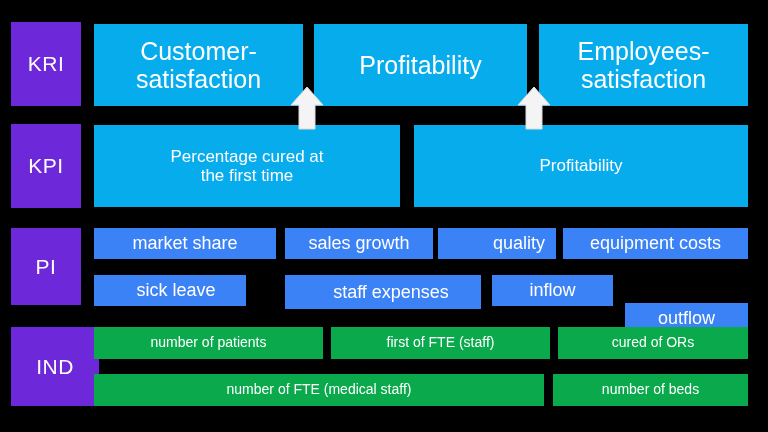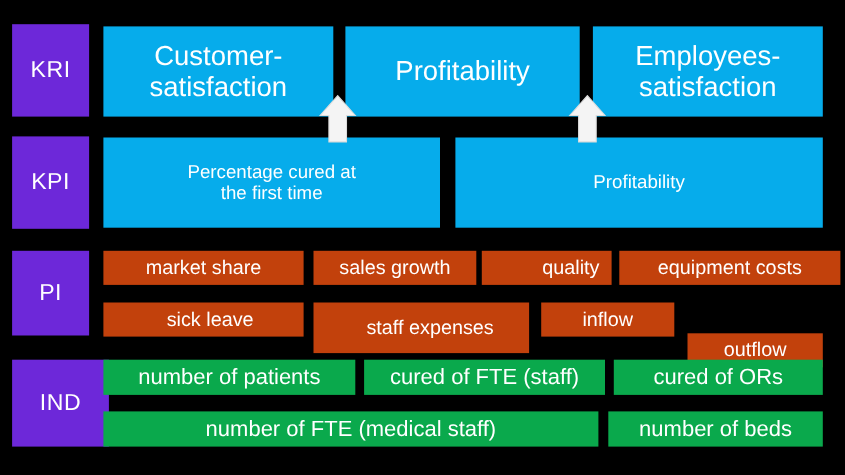--- a/index.html
+++ b/index.html
@@ -33,26 +33,26 @@
   }
   .kri {
     background: #06aceb;
     font-size: 25px;
   }
   .kpi {
     background: #06aceb;
     font-size: 17px;
   }
   .pi {
-    background: #c2410c;
+    background: #3b82f6;
     font-size: 18px;
   }
   .ind {
     background: #0aa94c;
-    font-size: 20px;
+    font-size: 14px;
   }
   .arrow {
     position: absolute;
     pointer-events: none;
   }
   .arrow svg { display: block; }
 </style>
 </head>
 <body>
 
@@ -107,46 +107,46 @@
 
   <div class="box pi" style="left:94px; top:228px; width:182px; height:31px;">
     <span>market share</span>
   </div>
   <div class="box pi" style="left:285px; top:228px; width:148px; height:31px;">
     <span>sales growth</span>
   </div>
   <div class="box pi" style="left:438px; top:228px; width:118px; height:31px;padding-left:48px;">
     <span>quality</span>
   </div>
-  <div class="box pi" style="left:563px; top:228px; width:201px; height:31px;">
+  <div class="box pi" style="left:563px; top:228px; width:185px; height:31px;">
     <span>equipment costs</span>
   </div>
 
-  <div class="box pi" style="left:94px; top:275px; width:182px; height:31px;padding-left:16px;">
+  <div class="box pi" style="left:94px; top:275px; width:152px; height:31px;padding-left:16px;">
     <span>sick leave</span>
   </div>
-  <div class="box pi" style="left:285px; top:275px; width:196px; height:46px;padding-left:20px;">
+  <div class="box pi" style="left:285px; top:275px; width:196px; height:34px;padding-left:20px;">
     <span>staff expenses</span>
   </div>
   <div class="box pi" style="left:492px; top:275px; width:121px; height:31px;text-align:right;">
     <span>inflow</span>
   </div>
   <div class="box pi" style="left:625px; top:275px; width:123px; height:31px;margin-top:28px;">
     <span>outflow</span>
   </div>
 
   <div class="box cat" style="left:11px; top:327px; width:88px; height:79px;">
     <span>IND</span>
   </div>
 
   <div class="box ind" style="left:94px; top:327px; width:229px; height:32px;">
     <span>number of patients</span>
   </div>
   <div class="box ind" style="left:331px; top:327px; width:219px; height:32px;">
-    <span>cured of FTE (staff)</span>
+    <span>first of FTE (staff)</span>
   </div>
   <div class="box ind" style="left:558px; top:327px; width:190px; height:32px;">
     <span>cured of ORs</span>
   </div>
 
   <div class="box ind" style="left:553px; top:374px; width:195px; height:32px;">
     <span>number of beds</span>
   </div>
   <div class="box ind" style="left:94px; top:374px; width:450px; height:32px;">
     <span>number of FTE (medical staff)</span>

